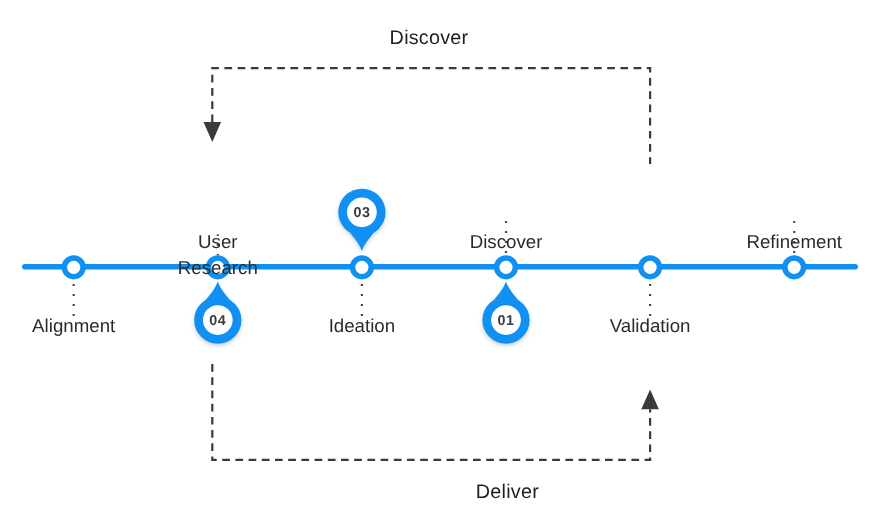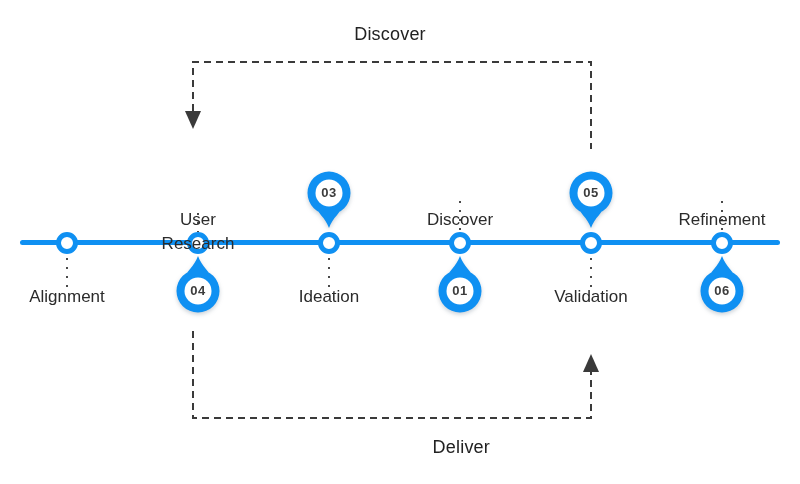--- a/index.html
+++ b/index.html
@@ -137,42 +137,24 @@
         </g>
       </svg>
       <div class="pin-number">01</div>
     </div>
     <div class="node"></div>
     <div class="dots"></div>
     <div class="stage-label">Discover</div>
   </div>
 
   <div class="stage s5 label-below">
-    <div class="pin pin-up">
-      <svg viewBox="0 0 48 58">
-        <g class="pin-rot">
-          <path class="pin-body" d="M24,0.5 A21.5,21.5 0 1,0 24,43.5 A21.5,21.5 0 1,0 24,0.5 Z M7.5,31 C13,43 20,46 24,57 C28,46 35,43 40.5,31 Z"></path>
-          <circle class="pin-inner" cx="24" cy="22" r="13.5"></circle>
-        </g>
-      </svg>
-      <div class="pin-number">05</div>
-    </div>
     <div class="node"></div>
     <div class="dots"></div>
     <div class="stage-label">Validation</div>
   </div>
 
   <div class="stage s6 label-above">
-    <div class="pin pin-down">
-      <svg viewBox="0 0 48 58">
-        <g class="pin-rot">
-          <path class="pin-body" d="M24,0.5 A21.5,21.5 0 1,0 24,43.5 A21.5,21.5 0 1,0 24,0.5 Z M7.5,31 C13,43 20,46 24,57 C28,46 35,43 40.5,31 Z"></path>
-          <circle class="pin-inner" cx="24" cy="22" r="13.5"></circle>
-        </g>
-      </svg>
-      <div class="pin-number">06</div>
-    </div>
     <div class="node"></div>
     <div class="dots"></div>
     <div class="stage-label">Refinement</div>
   </div>
 
 </div>
 
 </body></html>

